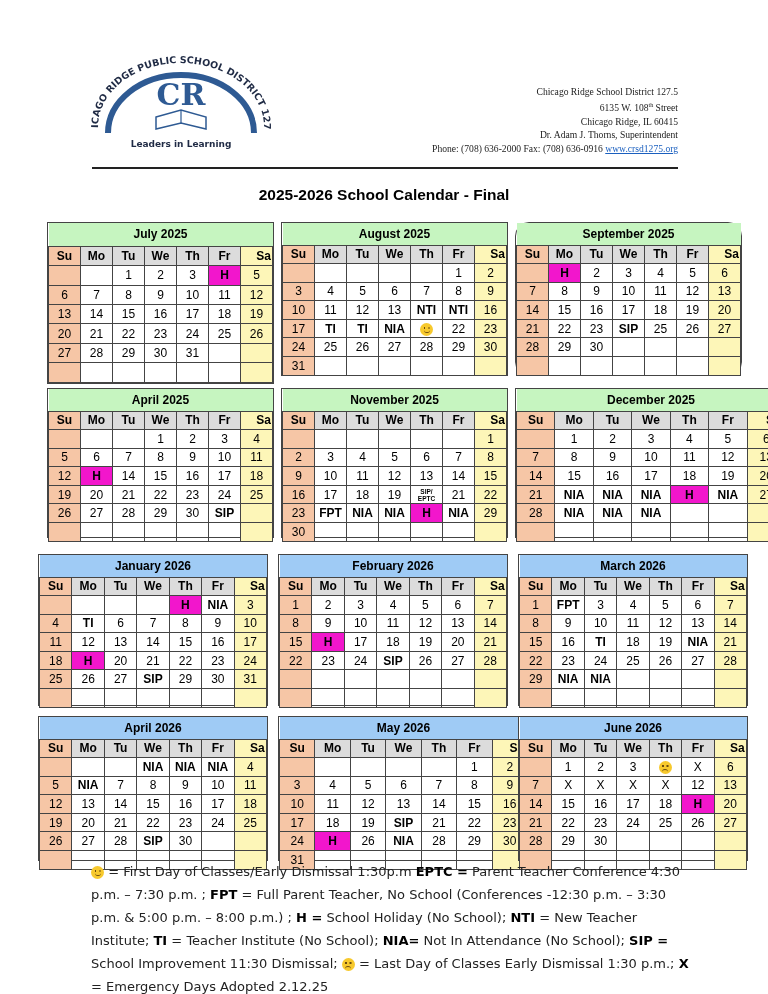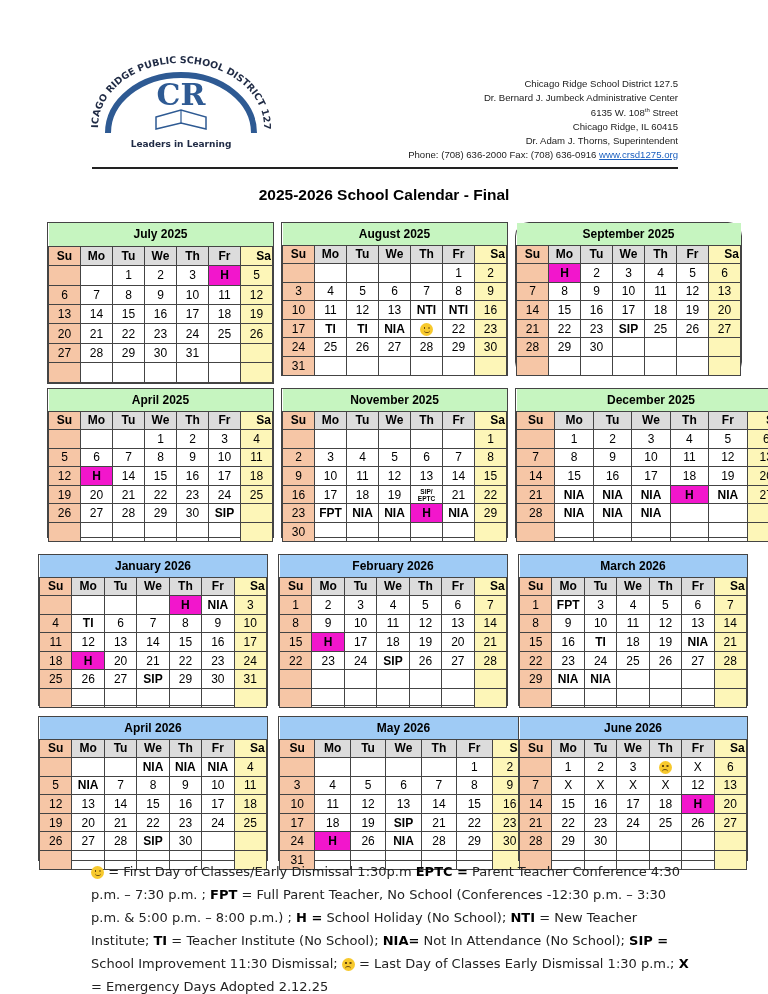--- a/index.html
+++ b/index.html
@@ -1,20 +1,20 @@
 <!DOCTYPE html>
 <html><head>
 <meta charset="utf-8">
 <style>
   * { box-sizing: border-box; margin: 0; padding: 0; }
   body { width: 768px; height: 994px; background: #fff; position: relative; font-family: "Liberation Sans", sans-serif; color: #000; overflow: hidden; }
   .logo { position: absolute; left: 86px; top: 55px; width: 190px; height: 100px; }
   .logo svg { width: 190px; height: 80px; display: block; }
   .logo .tag { position: absolute; left: 0; width: 190px; top: 84px; text-align: center; font-size: 9px; font-weight: bold; color: #1f2a44; font-family: "DejaVu Sans", sans-serif; }
-  .address { position: absolute; right: 90px; top: 77px; text-align: right; font-family: Liberation Sans, sans-serif; font-size: 9.6px; line-height: 13.7px; color: #222; }
+  .address { position: absolute; right: 90px; top: 85px; text-align: right; font-family: Liberation Serif, serif; font-size: 9.6px; line-height: 13.7px; color: #222; }
   .address a { color: #1a5fbf; text-decoration: underline; }
   .address sup { font-size: 6px; }
   .hr { position: absolute; left: 92px; top: 167px; width: 586px; height: 2px; background: #222; }
   .title { position: absolute; left: 0; width: 768px; top: 186px; text-align: center; font-size: 15.5px; font-weight: bold; }
   .cal { position: absolute; border: 1.5px solid #444; border-collapse: collapse; background: #fff; }
   .cal table { border-collapse: collapse; width: 100%; height: 100%; table-layout: fixed; }
   .cal th.mh { background: #c6f5c0; font-size: 12px; font-weight: bold; height: 22px; border-bottom: 1px solid #444; }
   .cal.blue th.mh { background: #9fcbf5; }
   .cal td { border: 1px solid #444; text-align: center; font-size: 12px; height: 18.6px; padding: 0; }
   .cal tr.dh td { background: #dcdcdc; font-weight: bold; font-size: 12px; }
@@ -46,21 +46,20 @@
     </text>
     <text x="95" y="50" text-anchor="middle" font-size="30" font-weight="bold" fill="#2e5a93" font-family="DejaVu Serif, serif">CR</text>
     <path d="M70,62 L95,55 L120,62 L120,74 L95,68 L70,74 Z" fill="#fff" stroke="#2e5a93" stroke-width="1.5"></path>
     <line x1="95" y1="55" x2="95" y2="68" stroke="#2e5a93" stroke-width="1.2"></line>
   </svg>
   <div class="tag">Leaders in Learning</div>
 </div>
 
 <div class="address">
   <div>Chicago Ridge School District 127.5</div>
-  <div>Dr. Bernard J. Jumbeck Administrative Center</div>
   <div><span>6135 W. 108</span><sup>th</sup><span> Street</span></div>
   <div>Chicago Ridge, IL 60415</div>
   <div>Dr. Adam J. Thorns, Superintendent</div>
   <div><span>Phone: (708) 636-2000 Fax: (708) 636-0916 </span><a>www.crsd1275.org</a></div>
 </div>
 
 <div class="hr"></div>
 
 <div class="title">2025-2026 School Calendar - Final</div>
 

